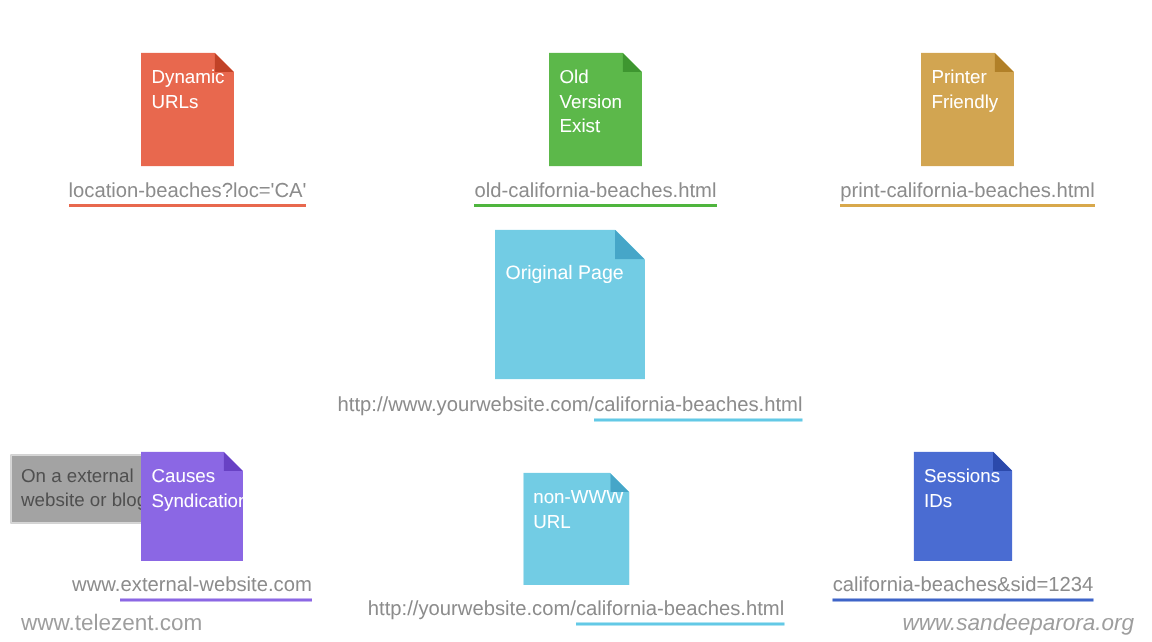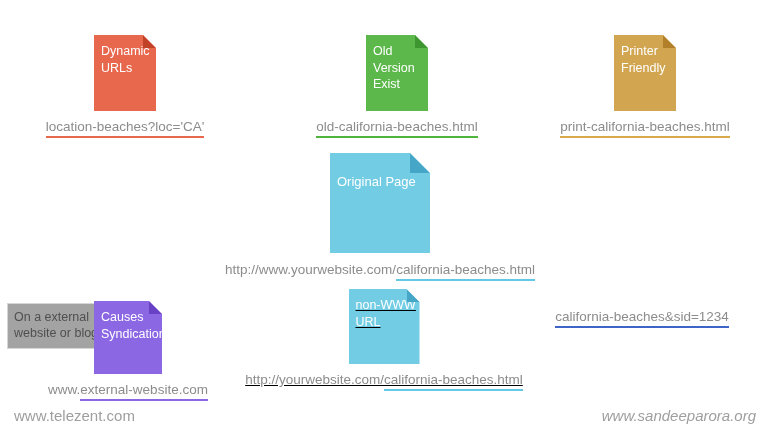--- a/index.html
+++ b/index.html
@@ -105,29 +105,34 @@
 
   <div class="group" style="left: 38px; top: 301px; width: 180px; --doc: #8B67E4; --fold: #6841C4; --accent: #8B67E4;">
     <div class="doc doc-w68">
       <span class="fold"></span>
       <div class="doc-label">Causes
 Syndication</div>
     </div>
     <div class="url"><span class="url-prefix">www.</span><span class="url-main">external-website.com</span></div>
   </div>
 
-  <div class="group" style="left: 234px; top: 289px; width: 300px; text-decoration: underline; --doc: #72CCE4; --fold: #46A6C8; --accent: #63C9E6;">
+  <div class="group" style="left: 234px; top: 315px; width: 300px; --doc: #72CCE4; --fold: #46A6C8; --accent: #63C9E6;">
     <div class="doc doc-w71">
       <span class="fold"></span>
       <div class="doc-label">non-WWW
 URL</div>
     </div>
     <div class="url"><span class="url-prefix">http://yourwebsite.com/</span><span class="url-main">california-beaches.html</span></div>
   </div>
 
   <div class="group" style="left: 542px; top: 301px; width: 200px; --doc: #4A6CD2; --fold: #2B49AB; --accent: #3E64C8;">
+    <div class="doc doc-w66">
+      <span class="fold"></span>
+      <div class="doc-label">Sessions
+IDs</div>
+    </div>
     <div class="url"><span class="url-prefix"></span><span class="url-main">california-beaches&amp;sid=1234</span></div>
   </div>
 
   <div class="footer footer-left">www.telezent.com</div>
   <div class="footer footer-right">www.sandeeparora.org</div>
 
 </div>
 
 </body></html>

